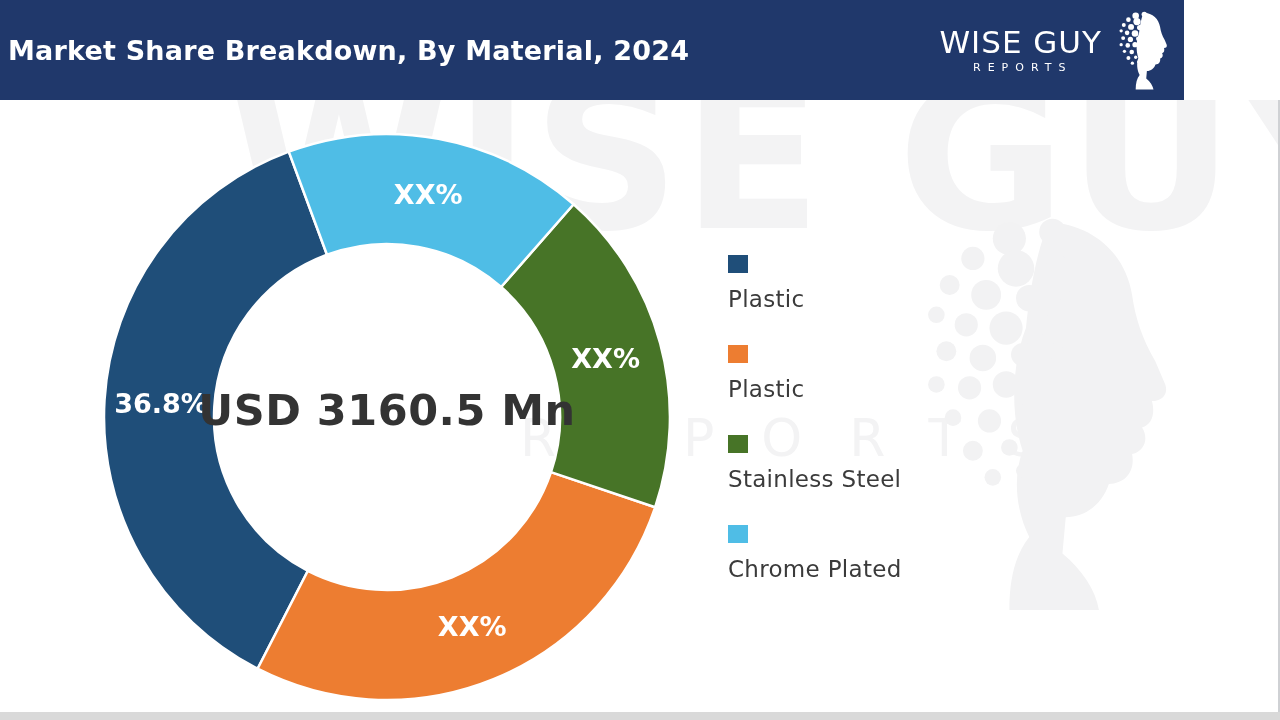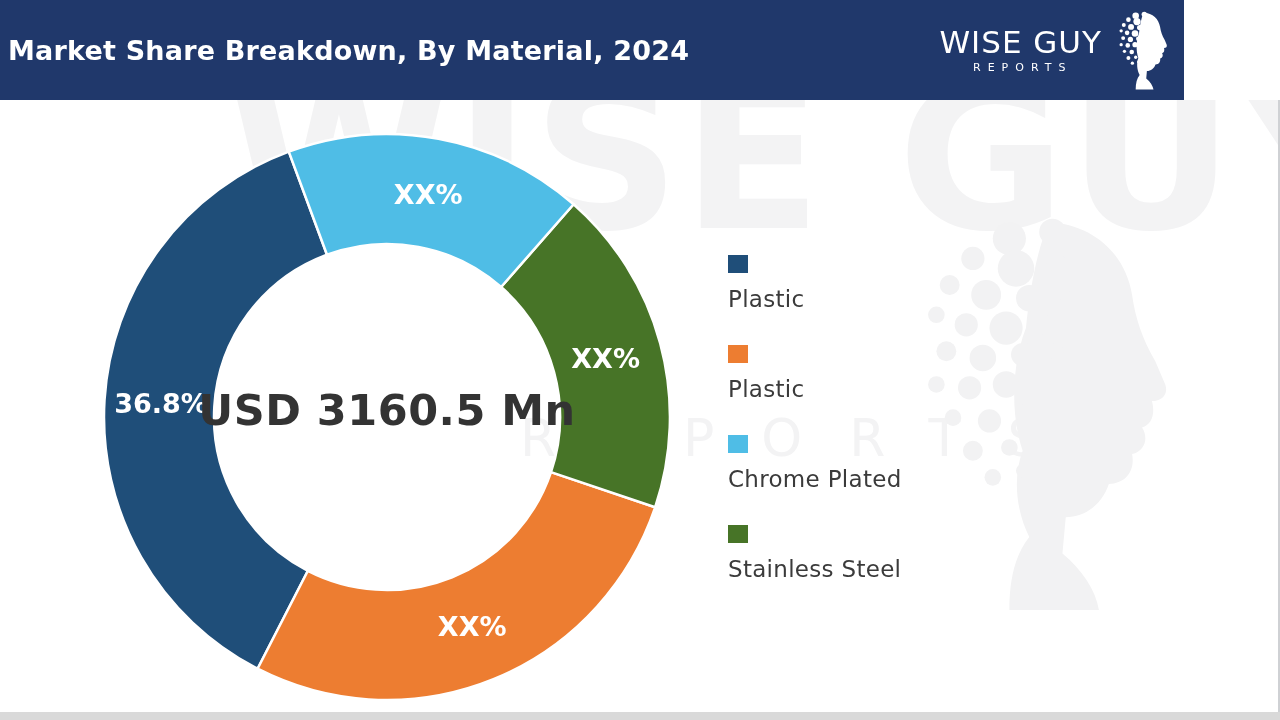--- a/index.html
+++ b/index.html
@@ -133,24 +133,24 @@
     <div class="legend">
       <div class="legend-row">
         <span class="legend-swatch" style="background: rgb(31, 78, 121);"></span>
         <span class="legend-label">Plastic</span>
       </div>
       <div class="legend-row">
         <span class="legend-swatch" style="background: rgb(237, 125, 49);"></span>
         <span class="legend-label">Plastic</span>
       </div>
       <div class="legend-row">
+        <span class="legend-swatch" style="background: rgb(71, 116, 39);"></span>
+        <span class="legend-label">Stainless Steel</span>
+      </div>
+      <div class="legend-row">
         <span class="legend-swatch" style="background: rgb(79, 189, 230);"></span>
         <span class="legend-label">Chrome Plated</span>
-      </div>
-      <div class="legend-row">
-        <span class="legend-swatch" style="background: rgb(71, 116, 39);"></span>
-        <span class="legend-label">Stainless Steel</span>
       </div>
     </div>
   </div>
 
   <div class="bottom-strip"></div>
 </div>
 
 </body></html>

